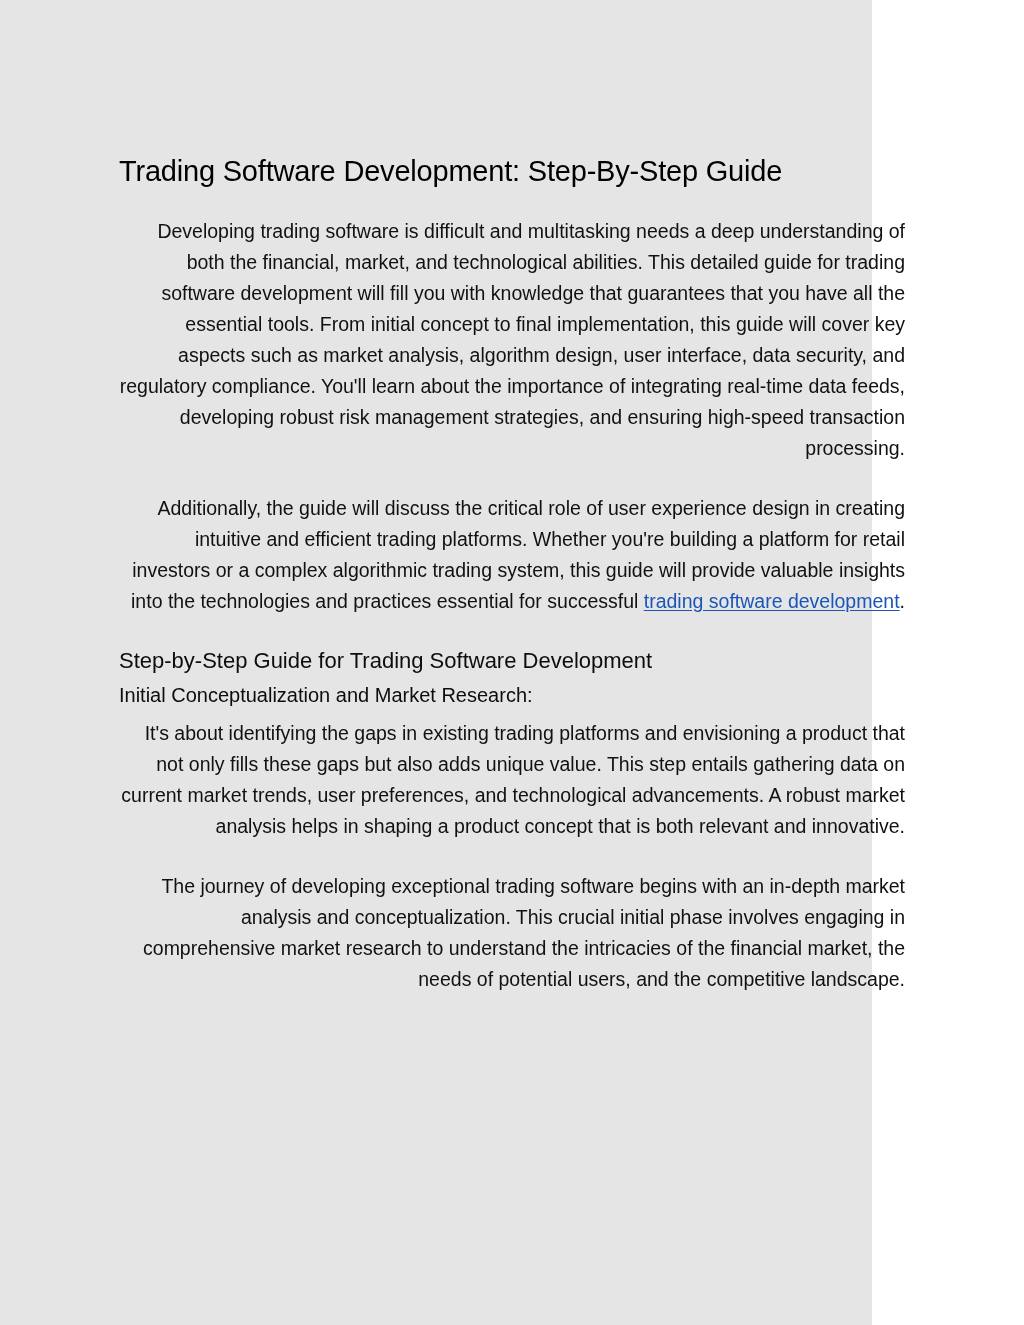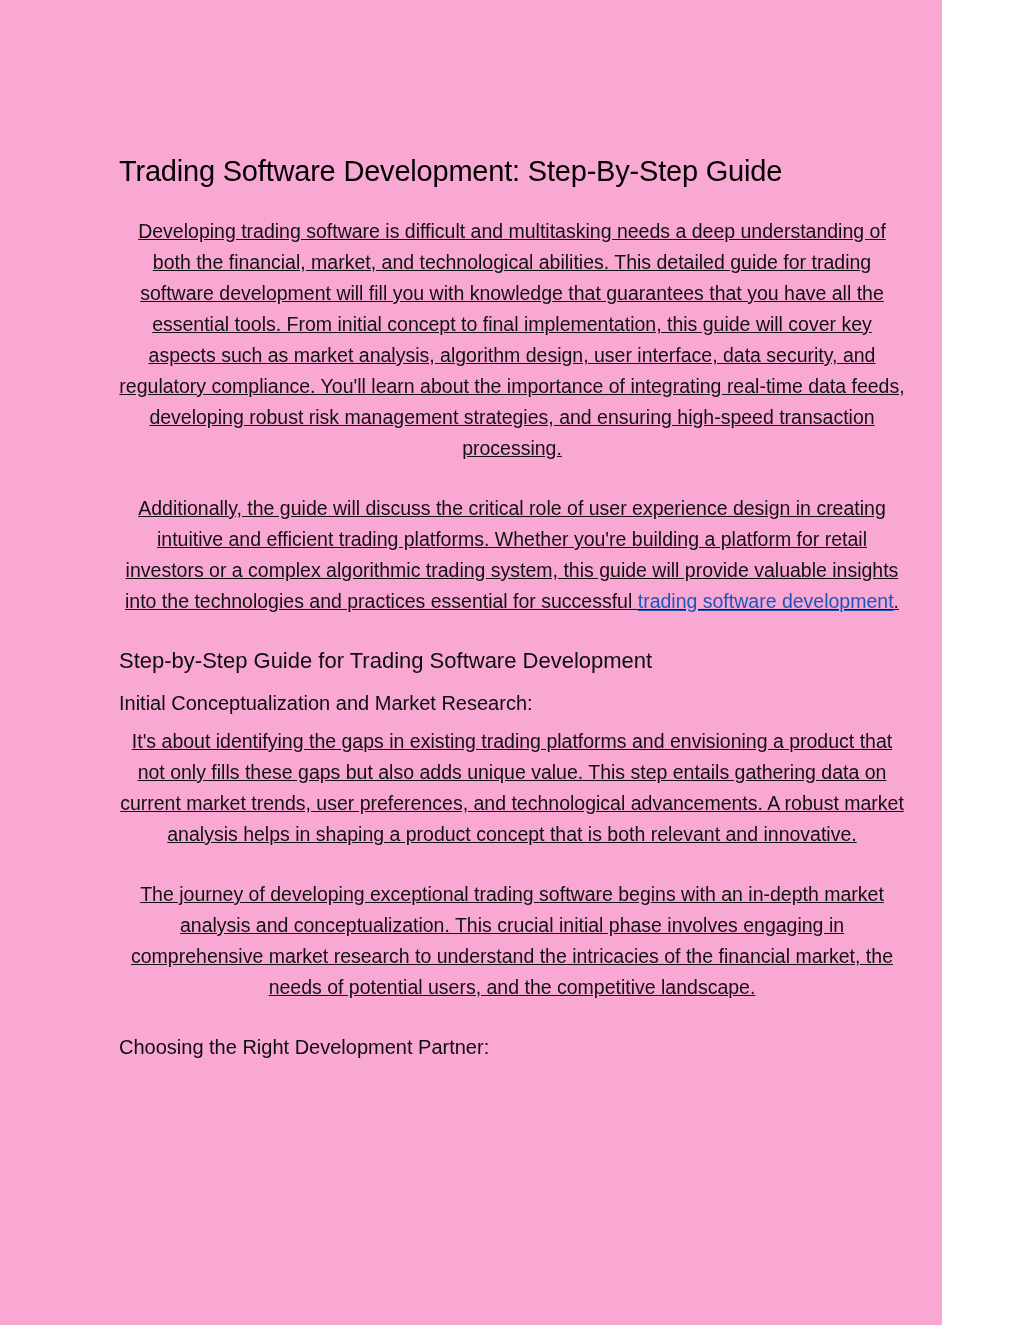--- a/index.html
+++ b/index.html
@@ -14,23 +14,23 @@
     overflow: hidden;
     font-family: "Liberation Sans", sans-serif;
     color: #0d0d0d;
     -webkit-font-smoothing: antialiased;
   }
 
   .page {
     position: absolute;
     left: 0;
     top: 0;
-    width: 942px;
+    width: 872px;
     height: 1325px;
-    background: #f9a8d4;
+    background: #e5e5e5;
     box-sizing: border-box;
   }
 
   .content {
     position: absolute;
     left: 119px;
     top: 152px;
     width: 790px;
   }
 
@@ -41,36 +41,35 @@
     letter-spacing: -0.2px;
     margin: 0 0 26px 0;
     color: #000000;
   }
 
   .body-par {
     font-size: 19.5px;
     line-height: 31px;
     margin: 0 4px 29px 0;
     color: #111111;
-    text-align: center;
-    text-decoration: underline;
+    text-align: right;
   }
 
   .doc-link {
     color: #1a56b8;
     text-decoration: underline;
     text-underline-offset: 2px;
     cursor: pointer;
   }
 
   .heading-2 {
     font-size: 22px;
     font-weight: 400;
     line-height: 30px;
-    margin: 22px 0 12px 0;
+    margin: 22px 0 4px 0;
     color: #0d0d0d;
   }
 
   .heading-3 {
     font-size: 20px;
     font-weight: 400;
     line-height: 30px;
     margin: 0 0 8px 0;
     color: #0d0d0d;
   }
@@ -92,16 +91,15 @@
     <p class="body-par"><span>Additionally, the guide will discuss the critical role of user experience design in creating intuitive and efficient trading platforms. Whether you're building a platform for retail investors or a complex algorithmic trading system, this guide will provide valuable insights into the technologies and practices essential for successful </span><a class="doc-link">trading software development</a><span>.</span></p>
 
     <h2 class="heading-2">Step-by-Step Guide for Trading Software Development</h2>
 
     <h3 class="heading-3">Initial Conceptualization and Market Research:</h3>
 
     <p class="body-par">It's about identifying the gaps in existing trading platforms and envisioning a product that not only fills these gaps but also adds unique value. This step entails gathering data on current market trends, user preferences, and technological advancements. A robust market analysis helps in shaping a product concept that is both relevant and innovative.</p>
 
     <p class="body-par">The journey of developing exceptional trading software begins with an in-depth market analysis and conceptualization. This crucial initial phase involves engaging in comprehensive market research to understand the intricacies of the financial market, the needs of potential users, and the competitive landscape.</p>
 
-    <h3 class="heading-3 spaced">Choosing the Right Development Partner:</h3>
 
   </div>
 </div>
 
 </body></html>

